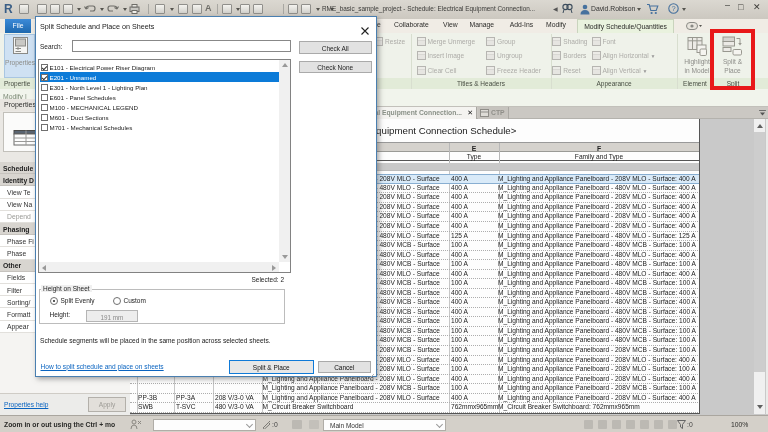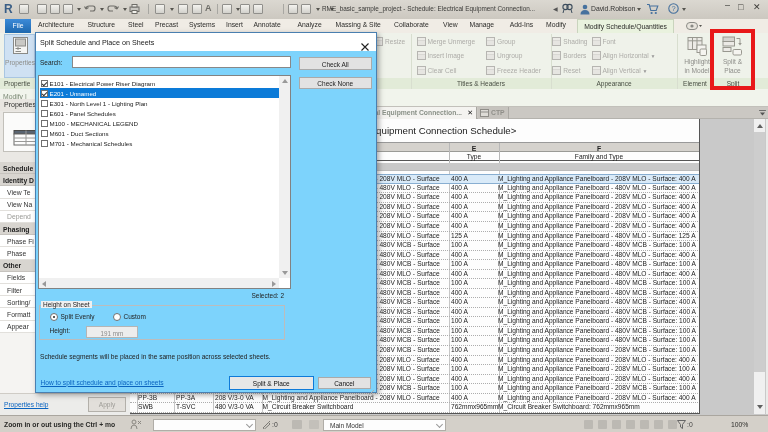--- a/index.html
+++ b/index.html
@@ -64,21 +64,21 @@
 #schedright { position:absolute; left:569px; top:0; width:1.4px; height:295.5px; background:#555; }
 #vsb { position:absolute; left:624px; top:0.5px; width:11px; height:294.5px; background:#f0f0f0; }
 #vsb .ar { position:absolute; left:2.5px; width:6px; height:4px; }
 #vsbthumb { position:absolute; left:0; top:13px; width:11px; height:240px; background:#cdcdcd; }
 
 #statusbar { left:0; top:415px; width:768px; height:17px; background:#d4d0c9; border-top:1px solid #aaa69f; font-size:6.8px; color:#2e2e2c; }
 .combo { position:absolute; top:2.5px; height:12px; background:#fdfdfd; border:1px solid #b0ada7; font-size:6.5px; color:#333; padding:2.5px 0 0 6px; }
 .combo .arr { position:absolute; right:3px; top:2.5px; width:5px; height:5px; border-right:1.2px solid #999; border-bottom:1.2px solid #999; transform:rotate(45deg); background:none; }
 .sico { position:absolute; top:4px; width:9px; height:9px; background:#bcb9b3; border-radius:1px; }
 
-#dialog { left:35px; top:32px; width:341.5px; height:361px; background:#7dd3fc; border:1px solid #4a7fb0; box-shadow:2px 2px 5px rgba(80,80,80,0.5); z-index:20; }
+#dialog { left:35px; top:16px; width:341.5px; height:361px; background:#ffffff; border:1px solid #4a7fb0; box-shadow:2px 2px 5px rgba(80,80,80,0.5); z-index:20; }
 #dlgtitle { position:absolute; left:0; top:0; width:100%; height:17.5px; background:#fff; font-size:7.2px; color:#1a1a1a; padding:5px 0 0 4px; }
 #dlgx { position:absolute; right:7px; top:4px; width:8px; height:8px; }
 #searchlbl { position:absolute; left:4px; top:25.5px; font-size:6.5px; color:#222; }
 #searchbox { position:absolute; left:36px; top:23px; width:219px; height:11.5px; background:#fff; border:1px solid #888; }
 .dbtn { position:absolute; left:263px; width:72.5px; height:12.5px; background:#e2e2e2; border:1px solid #aaa; font-size:6.5px; color:#222; text-align:center; padding-top:2.8px; }
 #listbox { position:absolute; left:1.5px; top:42px; width:253px; height:213.5px; background:#fff; border:1px solid #828282; }
 .lrow { position:absolute; left:1px; width:240px; height:10px; font-size:6.2px; color:#222; padding-top:2px; white-space:nowrap; }
 .lrow.sel { background:#0c7bd8; color:#fff; }
 .cbx { display:inline-block; width:7px; height:7px; border:1px solid #707070; background:#fff; margin:0 2px 0 1px; vertical-align:-1.5px; position:relative; }
 .cbx.on:after { content:""; position:absolute; left:0.8px; top:1px; width:4px; height:2px; border-left:0.9px solid #333; border-bottom:0.9px solid #333; transform:rotate(-45deg); }

